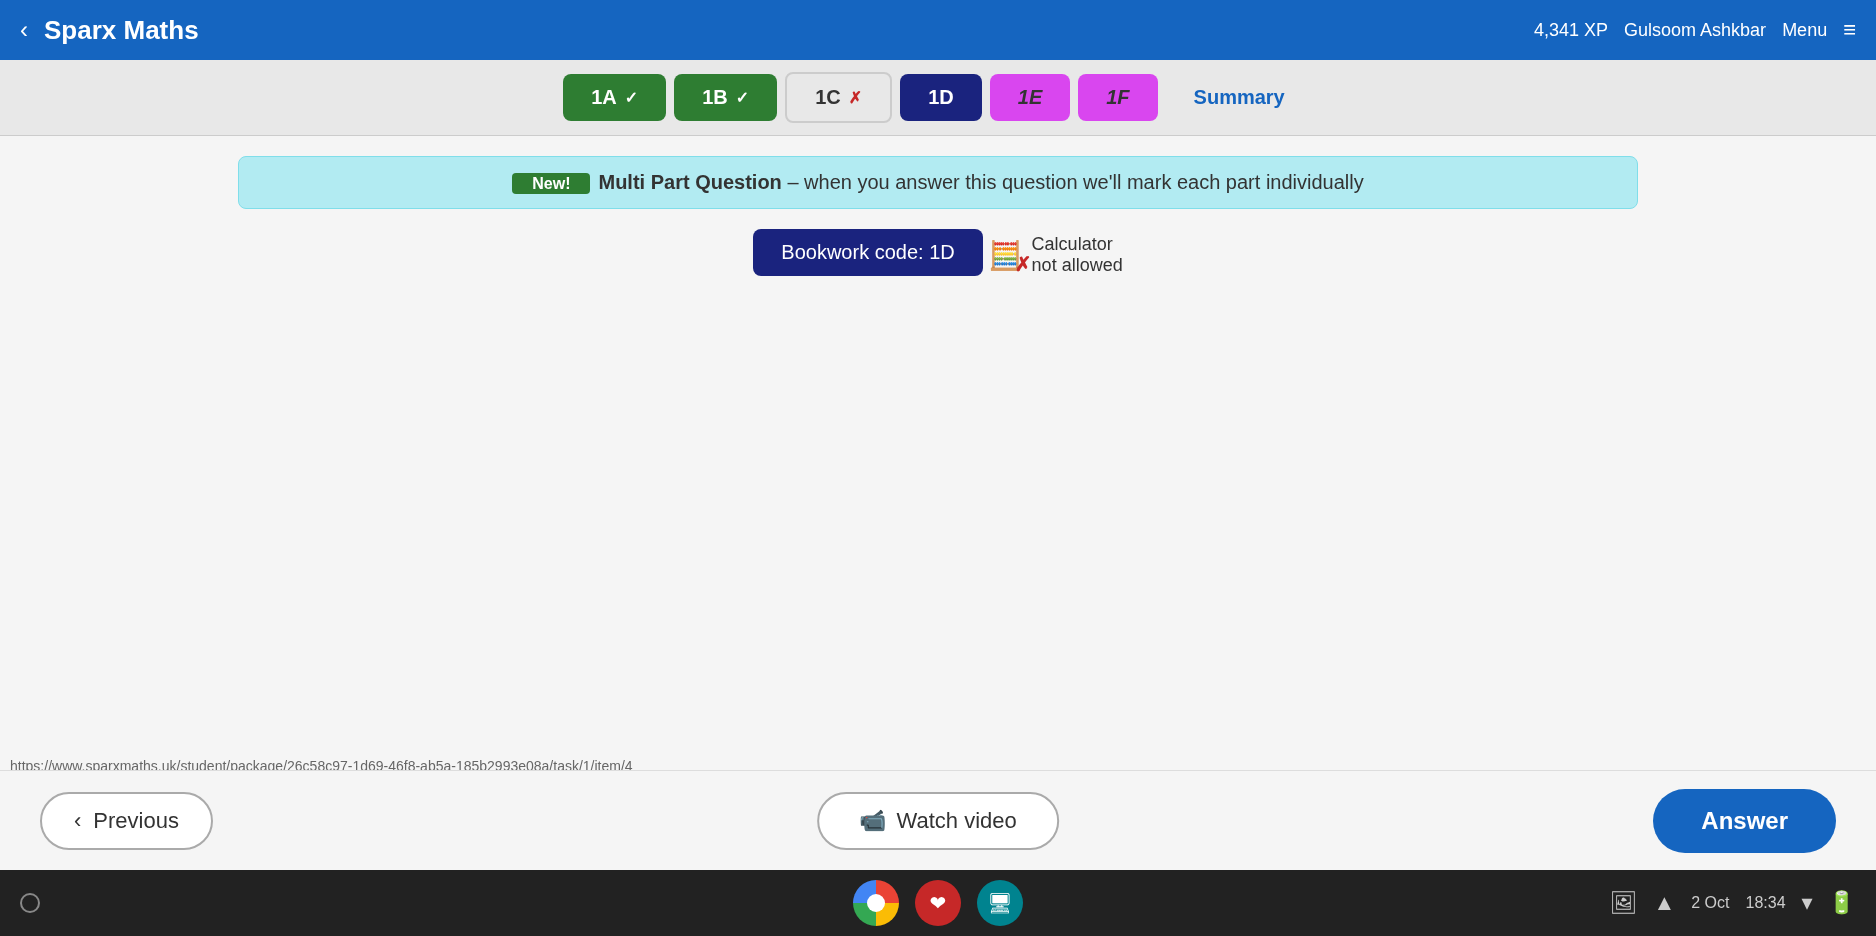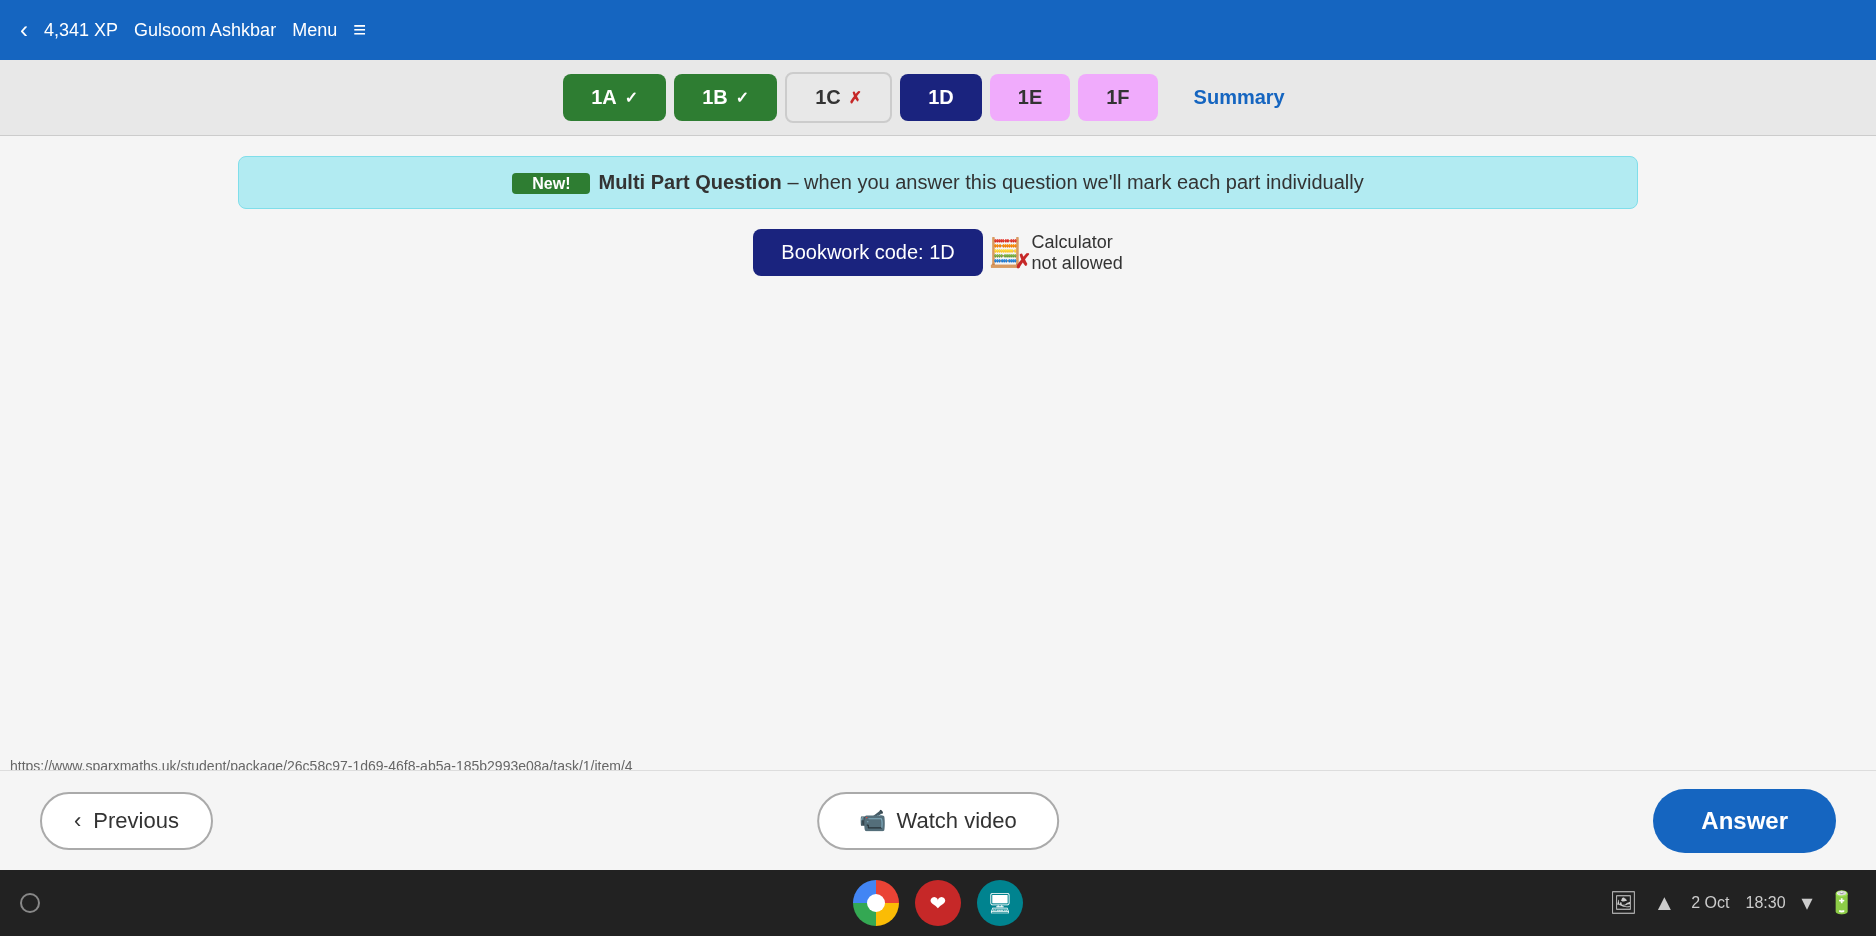--- a/index.html
+++ b/index.html
@@ -102,23 +102,24 @@
       color: #333;
       border: 2px solid #ccc;
     }
 
     .tab-active {
       background: #1a237e;
       color: white;
     }
 
     .tab-inactive {
-      background: #f0abfc;
+      background: #d946ef;
       color: #333;
       border: none;
+      font-style: italic;
     }
 
     .tab-summary {
       background: transparent;
       color: #1565c0;
       border: none;
       font-size: 20px;
       font-weight: 600;
     }
 
@@ -165,21 +166,21 @@
       margin-right: 8px;
     }
 
     .bold-text {
       font-weight: 700;
     }
 
     
     .bookwork-row {
       display: flex;
-      align-items: center;
+      align-items: flex-end;
       gap: 6px;
       margin-bottom: 30px;
     }
 
     .bookwork-code-btn {
       background: #1a237e;
       color: white;
       padding: 12px 28px;
       border-radius: 8px;
       font-size: 20px;
@@ -391,20 +392,21 @@
       font-weight: 900;
     }
   </style>
 </head>
 <body>
 
 <div class="app-container">
 
   <div class="header">
     <span class="header-back">‹</span>
+    <span class="header-title">Sparx Maths</span>
     <span class="header-xp">4,341 XP</span>
     <span class="header-username">Gulsoom Ashkbar</span>
     <span class="header-menu-label">Menu</span>
     <span class="header-menu-icon">≡</span>
   </div>
 
   <div class="tab-bar">
     <button class="tab tab-completed">
       <span>1A</span>
       <span class="tab-check">✓</span>
@@ -481,17 +483,17 @@
 
     <div class="taskbar-app-icon app-icon-red" style="font-size:20px;">❤</div>
 
     <div class="taskbar-app-icon app-icon-teal" style="font-size:20px;">🖥</div>
   </div>
 
   <div class="taskbar-right">
     <span class="taskbar-icon-btn">🖼</span>
     <span class="taskbar-icon-btn">▲</span>
     <span>2 Oct</span>
-    <span>18:30</span>
+    <span>18:34</span>
     <span class="taskbar-icon-btn">▾</span>
     <span class="taskbar-icon-btn">🔋</span>
   </div>
 </div>
 
 </body></html>

